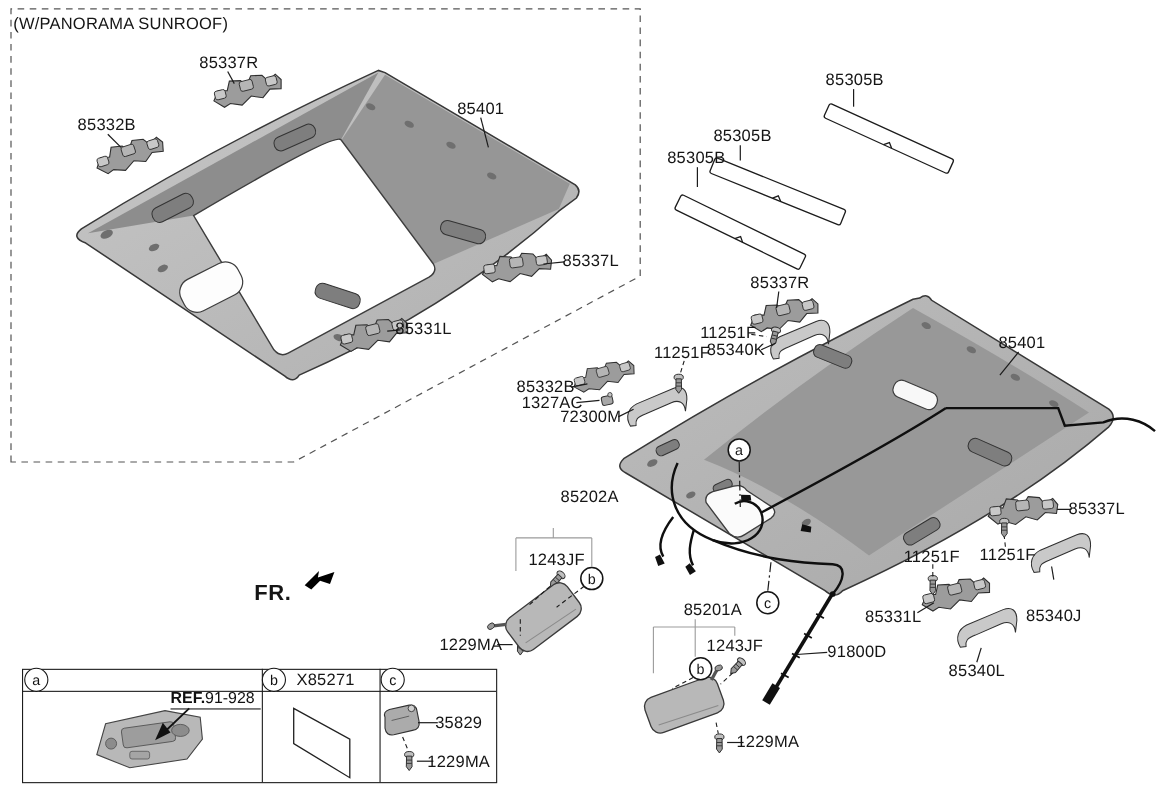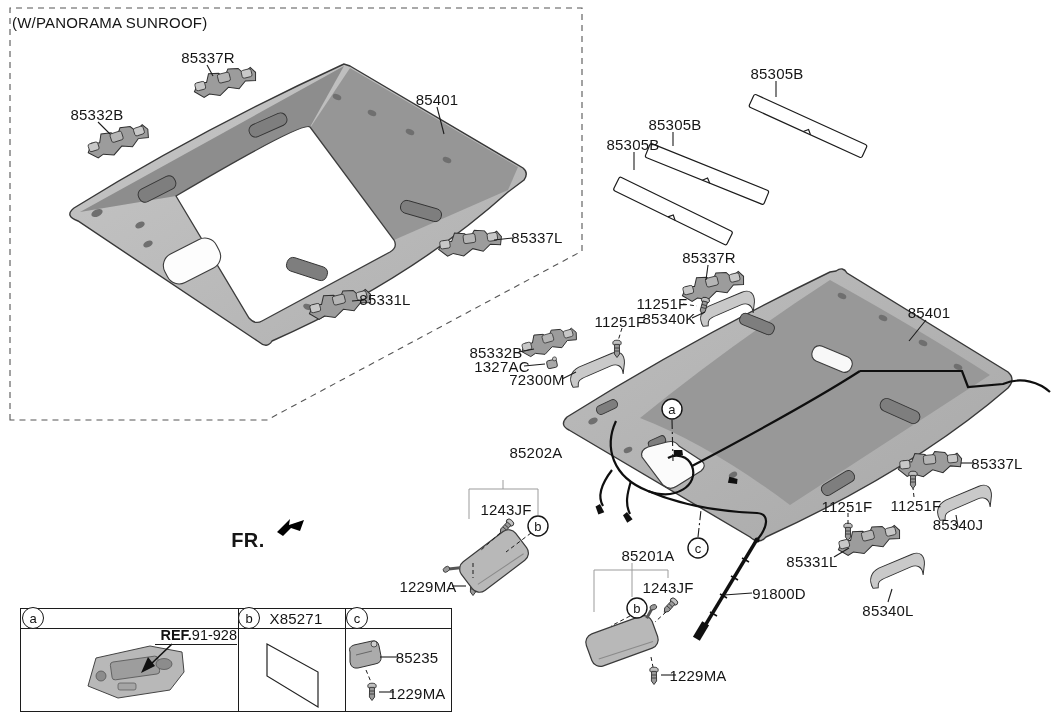--- a/index.html
+++ b/index.html
@@ -9,21 +9,21 @@
   .lbl{position:absolute;z-index:3;transform:translate(-50%,-50%);font-size:15px;
        white-space:nowrap;color:#151515;letter-spacing:.2px;}
   .lbl-left{transform:translate(0,-50%);}
   .fr{font-size:20px;font-weight:bold;letter-spacing:.5px;}
   .callout{position:absolute;z-index:3;width:20px;height:20px;border:1.4px solid #151515;
            border-radius:50%;background:#fff;display:flex;align-items:center;justify-content:center;
            font-size:13px;transform:translate(-50%,-50%);}
   .tbl-border{position:absolute;z-index:2;border:1.5px solid #1c1c1c;}
   .tbl-vline{position:absolute;z-index:2;width:0;border-left:1.2px solid #1c1c1c;}
   .tbl-hline{position:absolute;z-index:2;height:0;border-top:1.2px solid #1c1c1c;}
-  .ref-cell{position:absolute;z-index:3;width:82px;text-align:right;font-size:14.5px;
+  .ref-cell{position:absolute;z-index:3;width:82px;font-size:14.5px;
             border-bottom:1.2px solid #1c1c1c;padding-bottom:1px;white-space:nowrap;}
   .ref-bold{font-weight:bold;}
 </style>
 </head>
 <body>
 
 <div id="stage">
 
 <svg id="art" width="1063" height="727" viewBox="0 0 1063 727">
   <defs>
@@ -293,21 +293,21 @@
 <div class="lbl" style="left:662px;top:303px;">11251F</div>
 <div class="lbl" style="left:669px;top:318px;">85340K</div>
 <div class="lbl" style="left:620px;top:321px;">11251F</div>
 <div class="lbl" style="left:929px;top:312px;">85401</div>
 <div class="lbl" style="left:496px;top:352px;">85332B</div>
 <div class="lbl" style="left:502px;top:366px;">1327AC</div>
 <div class="lbl" style="left:537px;top:379px;">72300M</div>
 <div class="lbl" style="left:997px;top:463px;">85337L</div>
 <div class="lbl" style="left:847px;top:506px;">11251F</div>
 <div class="lbl" style="left:916px;top:505px;">11251F</div>
-<div class="lbl" style="left:958px;top:524px;text-align:center;">85340J</div>
+<div class="lbl" style="left:958px;top:560px;text-align:center;">85340J</div>
 <div class="lbl" style="left:812px;top:561px;">85331L</div>
 <div class="lbl" style="left:888px;top:610px;">85340L</div>
 <div class="lbl" style="left:779px;top:593px;">91800D</div>
 
 <div class="lbl" style="left:503px;top:452px;margin-left:33px;">85202A</div>
 <div class="lbl" style="left:506px;top:509px;">1243JF</div>
 <div class="lbl" style="left:428px;top:586px;">1229MA</div>
 <div class="lbl" style="left:632px;top:555px;margin-left:16px;">85201A</div>
 <div class="lbl" style="left:668px;top:587px;">1243JF</div>
 <div class="lbl" style="left:698px;top:675px;">1229MA</div>
@@ -326,16 +326,16 @@
 
 <div class="callout" style="left:33px;top:618px;">a</div>
 <div class="callout" style="left:249px;top:618px;">b</div>
 <div class="callout" style="left:357px;top:618px;">c</div>
 <div class="lbl" style="left:296px;top:618px;text-align:right;">X85271</div>
 
 <div class="ref-cell" style="left:155px;top:627px;">
   <span class="ref-bold">REF.</span><span>91-928</span>
 </div>
 
-<div class="lbl" style="left:417px;top:657px;">85235</div>
+<div class="lbl" style="left:417px;top:657px;">35829</div>
 <div class="lbl" style="left:417px;top:693px;">1229MA</div>
 
 </div>
 
 </body></html>

